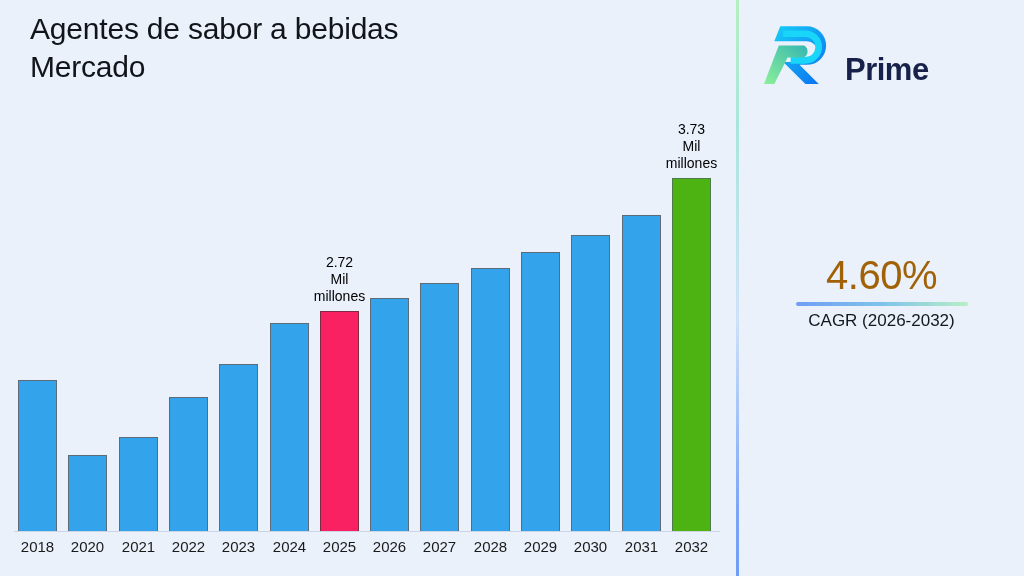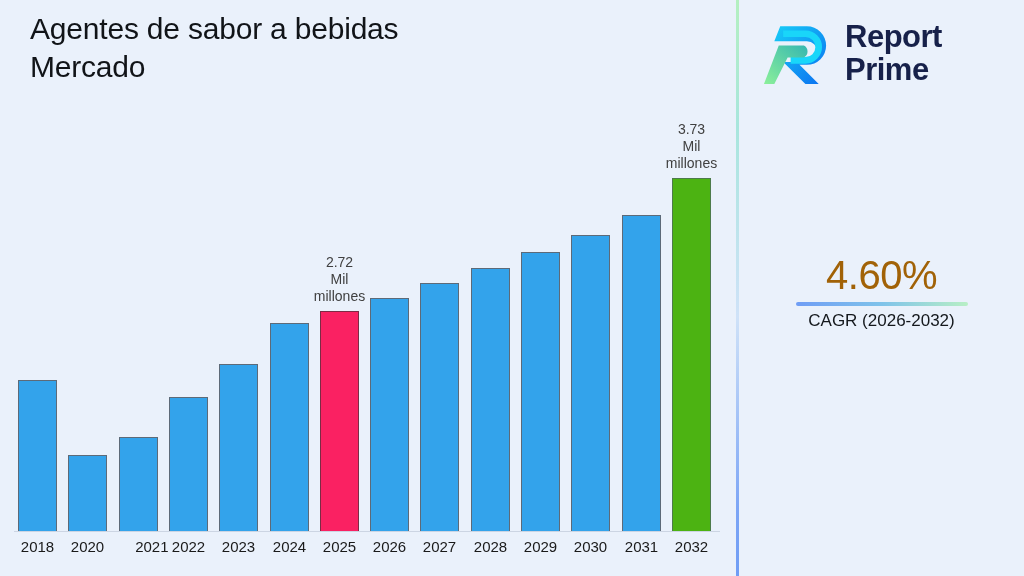--- a/index.html
+++ b/index.html
@@ -56,21 +56,21 @@
   .bar.blue  { background: #33a3eb; }
   .bar.pink  { background: #fa2162; border-color: #7c2b45; }
   .bar.green { background: #4cb312; border-color: #4d7b4b; }
 
   .bar-label {
     position: absolute;
     width: 110px;
     text-align: center;
     font-size: 14px;
     line-height: 17px;
-    color: #404040;
+    color: #000000;
   }
 
   .x-tick {
     position: absolute;
     top: 538px;
     width: 60px;
     text-align: center;
     font-size: 15px;
     color: #1a1a1a;
   }
@@ -167,21 +167,21 @@
           </div>
           <div class="bar-label" style="left: 636.5px; top: 121px;">
             <div>3.73</div>
             <div>Mil</div>
             <div>millones</div>
           </div>
         </div>
       <div id="ticks-layer">
           <div class="x-tick" style="left: 7.5px;">2018</div>
           <div class="x-tick" style="left: 57.5px;">2020</div>
-          <div class="x-tick" style="left: 108.5px; text-align: right;">2021</div>
+          <div class="x-tick" style="left: 108.5px;">2021</div>
           <div class="x-tick" style="left: 158.5px;">2022</div>
           <div class="x-tick" style="left: 208.5px;">2023</div>
           <div class="x-tick" style="left: 259.5px;">2024</div>
           <div class="x-tick" style="left: 309.5px;">2025</div>
           <div class="x-tick" style="left: 359.5px;">2026</div>
           <div class="x-tick" style="left: 409.5px;">2027</div>
           <div class="x-tick" style="left: 460.5px;">2028</div>
           <div class="x-tick" style="left: 510.5px;">2029</div>
           <div class="x-tick" style="left: 560.5px; text-align: center;">2030</div>
           <div class="x-tick" style="left: 611.5px;">2031</div>
@@ -209,21 +209,21 @@
           </defs>
 
           <path d="M26 14 H62 A26 26 0 0 1 62 66 H52 L78 92 H60 L30 62 H62 A14 14 0 0 0 62 34 H18 Z" fill="url(#gblue)"></path>
 
           <path d="M30 24 H60 A18 18 0 0 1 60 60 H40" fill="none" stroke="#19d6f9" stroke-width="9"></path>
 
           <path d="M24 40 H58 A9 9 0 0 1 58 56 H36 L18 92 H4 Z" fill="url(#ggreen)"></path>
         </svg>
       </span>
       <span id="logo-text">
-        <span>Report</span><br>
+        <br>
         <span>Prime</span>
       </span>
     </div>
 
     <div id="cagr-block">
       <div id="cagr-value">4.60%</div>
       <div id="cagr-rule"></div>
       <div id="cagr-caption">CAGR (2026-2032)</div>
     </div>
 

